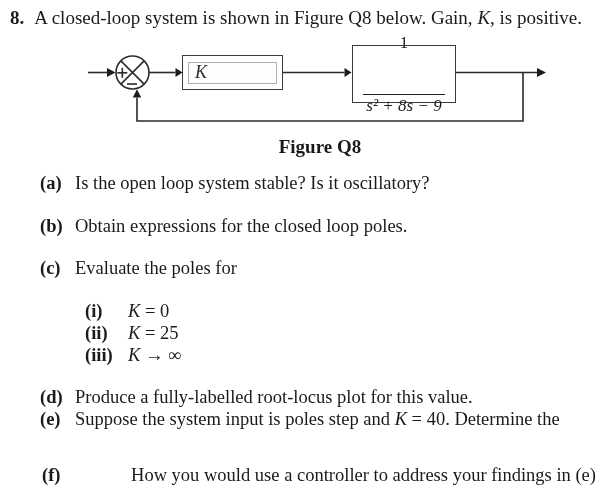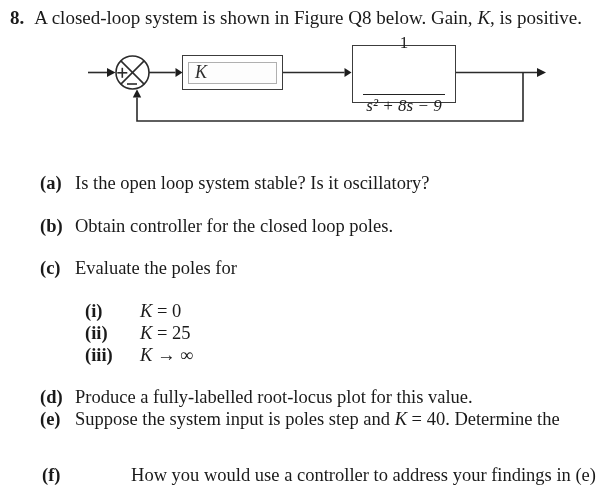--- a/index.html
+++ b/index.html
@@ -106,21 +106,21 @@
   #item-b { top: 215px; }
   #item-c { top: 257px; }
   #item-d { top: 386px; }
   #item-e { top: 408px; }
   #item-f { top: 464px; }
   #item-f .lbl { left: 42px; }
   #item-f .txt { left: 76px; text-align: right; }
 
   .subitem { position: absolute; left: 0; width: 602px; font-size: 18.5px; line-height: 22px; }
   .subitem .slbl { position: absolute; left: 85px; font-weight: bold; white-space: nowrap; }
-  .subitem .sval { position: absolute; left: 140px; white-space: nowrap; }
+  .subitem .sval { position: absolute; left: 128px; white-space: nowrap; }
   #subitem-i   { top: 300px; }
   #subitem-ii  { top: 322px; }
   #subitem-iii { top: 344px; }
 </style>
 </head>
 <body>
 
 <div id="page">
 
   <div id="title-line">
@@ -158,28 +158,29 @@
     </div>
   </div>
 
   <div class="tf-block">
     <span class="fraction">
       <span class="numer">1</span>
       <span class="denom">s² + 8s − 9</span>
     </span>
   </div>
 
+  <div id="figure-caption">Figure Q8</div>
 
   <div class="item" id="item-a">
     <span class="lbl">(a)</span>
     <span class="txt">Is the open loop system stable? Is it oscillatory?</span>
   </div>
   <div class="item" id="item-b">
     <span class="lbl">(b)</span>
-    <span class="txt">Obtain controller for the closed loop poles.</span>
+    <span class="txt">Obtain expressions for the closed loop poles.</span>
   </div>
   <div class="item" id="item-c">
     <span class="lbl">(c)</span>
     <span class="txt">Evaluate the poles for</span>
   </div>
 
   <div class="subitem" id="subitem-i">
     <span class="slbl">(i)</span>
     <span class="sval"><span class="kital">K</span><span> = 0</span></span>
   </div>

